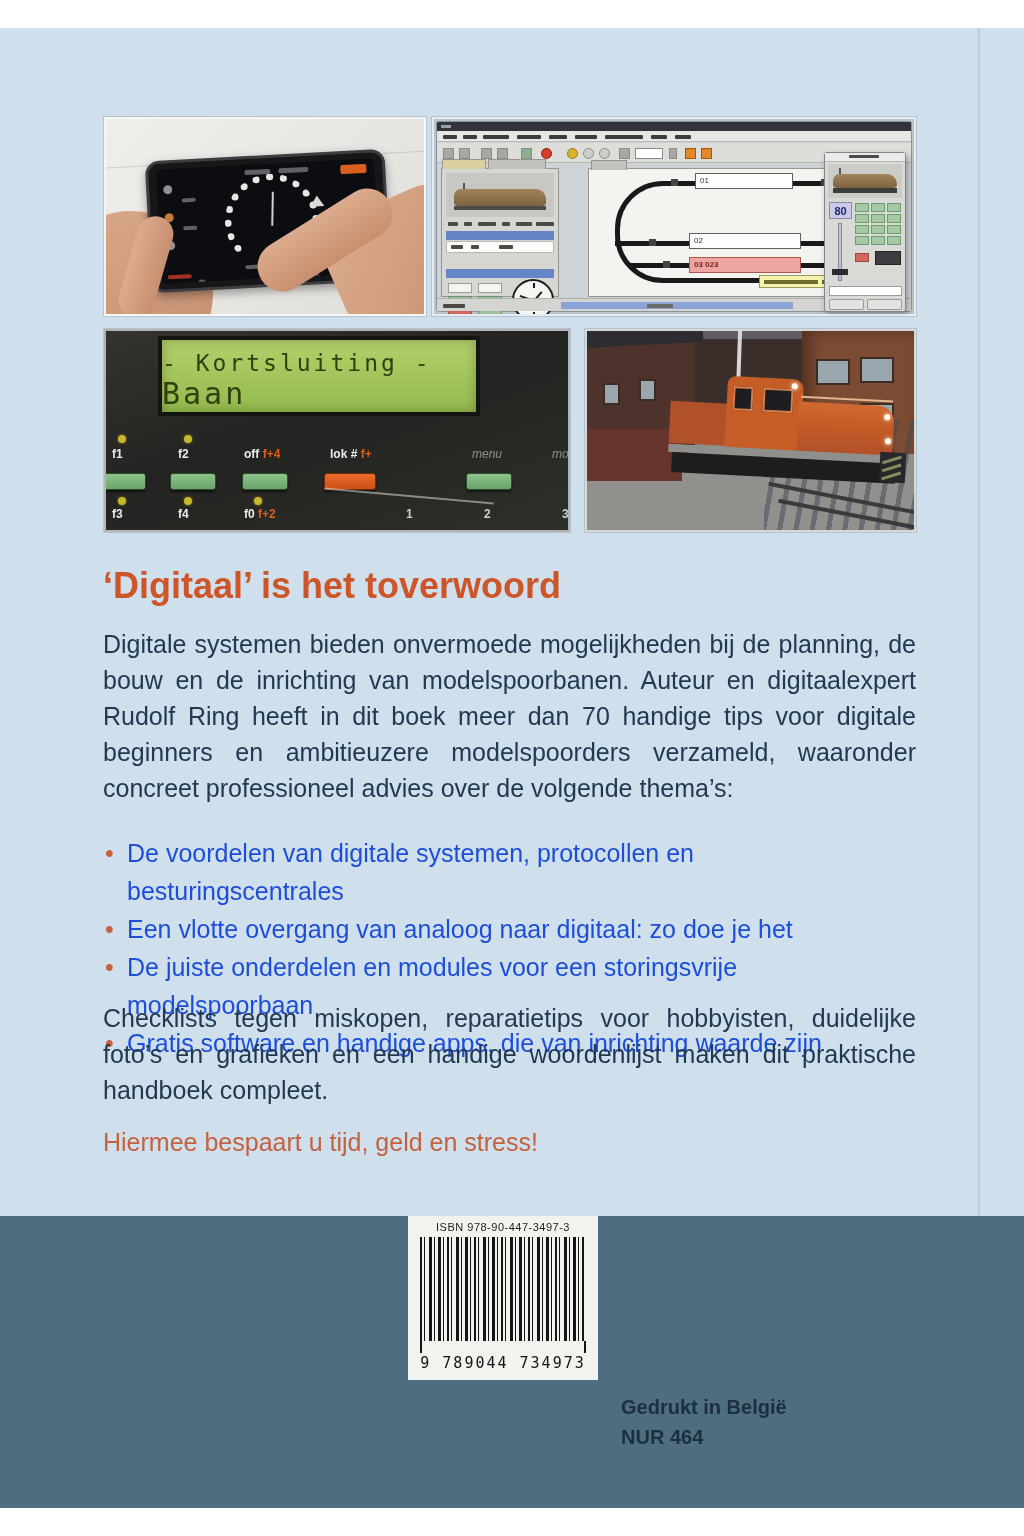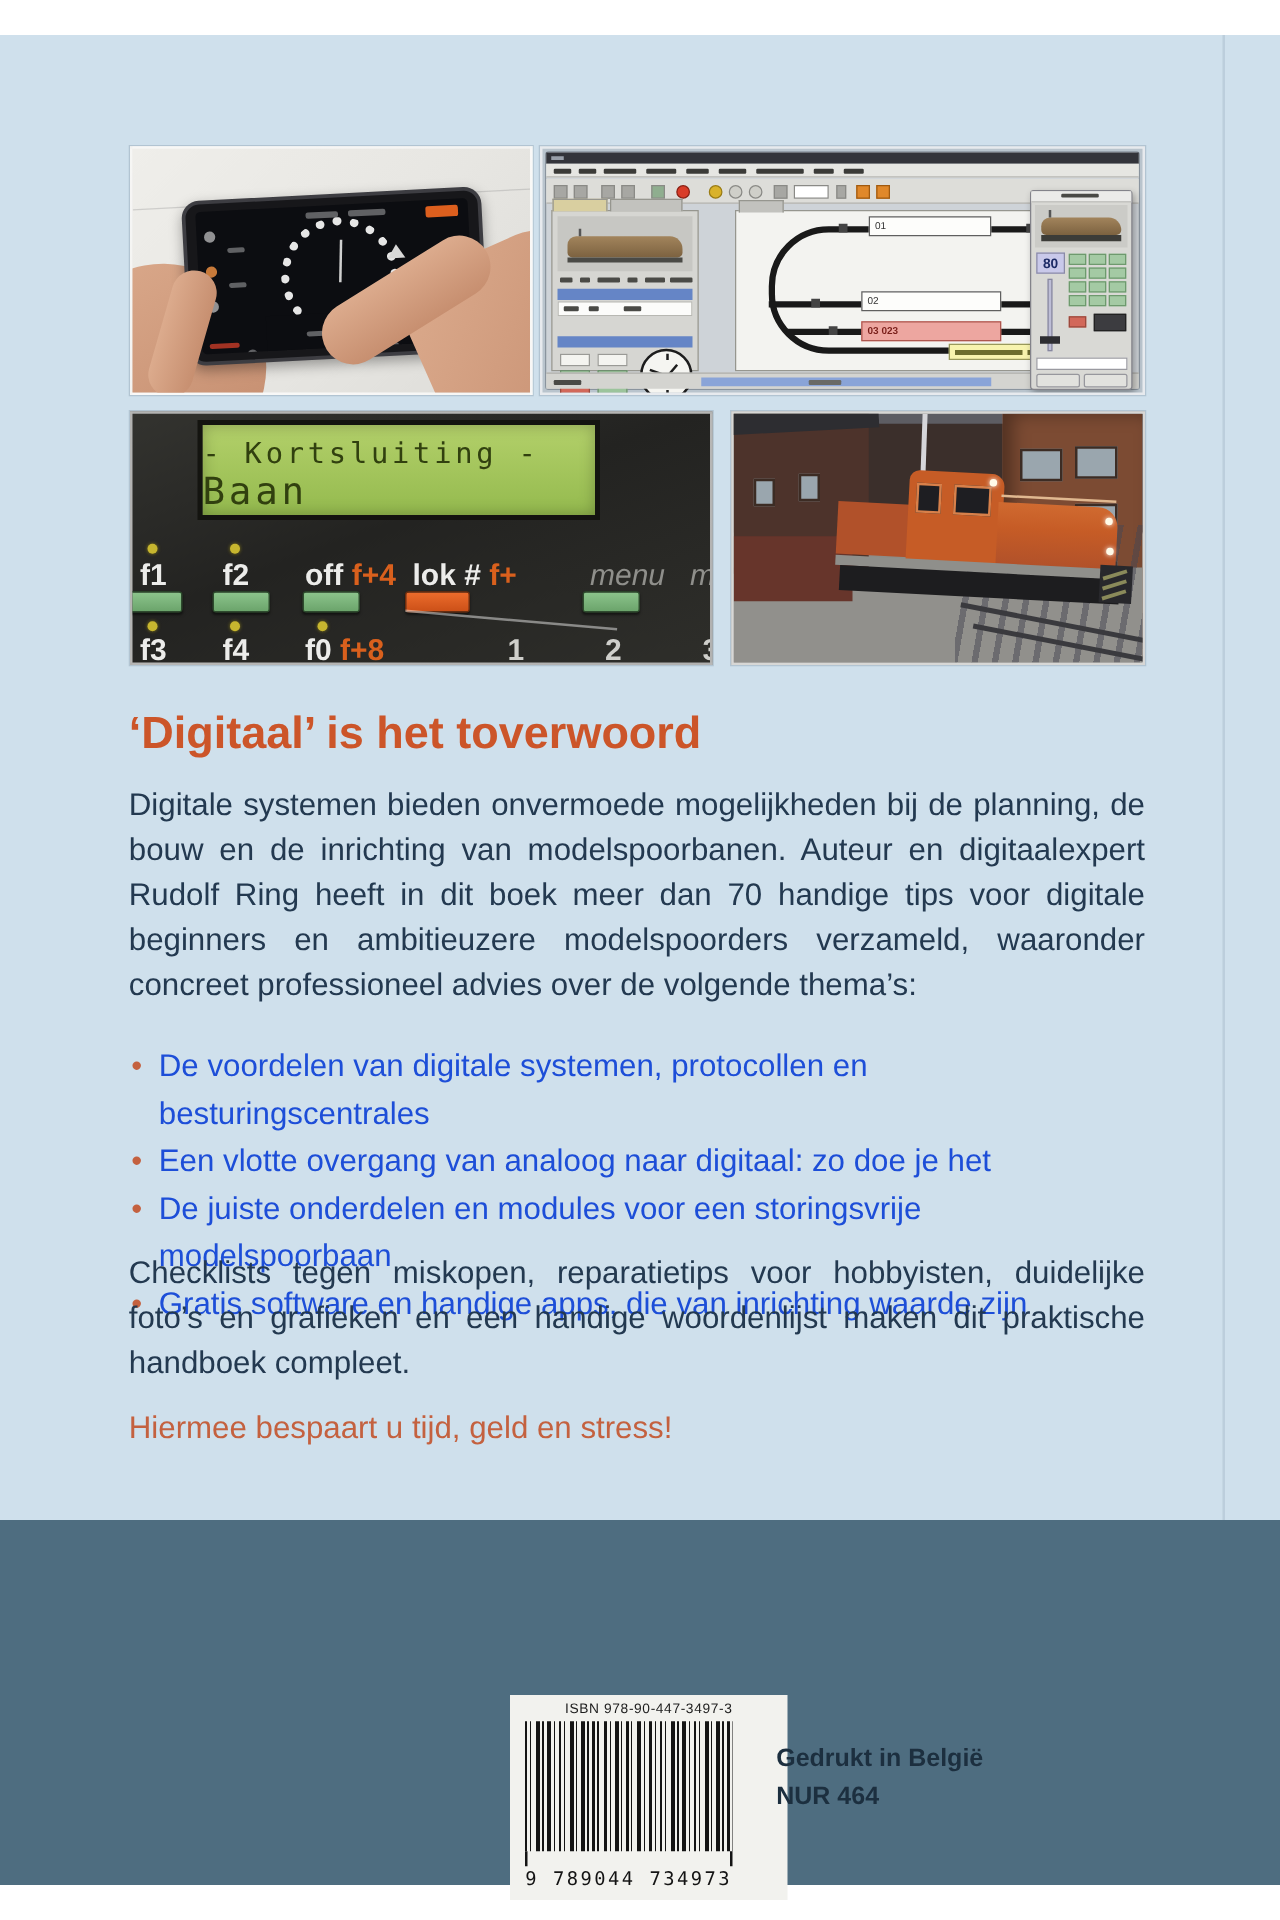--- a/index.html
+++ b/index.html
@@ -74,21 +74,21 @@
   .dlg-slider { position:absolute; left:13px; top:70px; width:4px; height:58px; background:#bdbdd6; border:1px solid #88889e; }
   .dlg-handle { position:absolute; left:7px; top:116px; width:16px; height:6px; background:#2d2d31; }
   .dlg-drop { position:absolute; left:4px; top:133px; width:73px; height:10px; background:#fff; border:1px solid #9a9aa0; }
   .dlg-btn { position:absolute; top:146px; width:35px; height:11px; background:#e2e2de; border:1px solid #97979d; border-radius:2px; }
 
   
   .photo-controller { left:104px; top:329px; width:466px; height:203px; background:linear-gradient(160deg,#33332f 0%,#232321 45%,#2e2e2a 100%); }
   .lcd { position:absolute; left:52px; top:5px; width:322px; height:80px; background:linear-gradient(180deg,#b3d06a,#94ba4e); border:4px solid #141410; box-shadow:inset 0 0 12px rgba(0,0,0,0.25); font-family:"DejaVu Sans Mono", monospace; color:#31400f; text-align:left; }
   .lcd-l1 { margin-top:10px; font-size:23px; letter-spacing:3px; }
   .lcd-l2 { font-size:30px; letter-spacing:3px; }
-  .clabel { position:absolute; color:#ececea; font-weight:bold; font-size:24px; font-family:"Liberation Sans",sans-serif; }
+  .clabel { position:absolute; color:#ececea; font-weight:bold; font-size:12px; font-family:"Liberation Sans",sans-serif; }
   .clabel .alt { color:#d9601d; font-weight:bold; }
   .clabel.dim { color:#8f8f8b; font-style:italic; font-weight:normal; }
   .cbtn { position:absolute; width:46px; height:17px; background:linear-gradient(180deg,#8cc48c,#6ba46b); border:1px solid #2c4c2c; border-radius:3px; box-shadow:0 2px 2px rgba(0,0,0,0.5); }
   .cbtn.orange { background:linear-gradient(180deg,#ec6c2c,#cc5018); border-color:#6e2c0c; }
   .led { position:absolute; width:8px; height:8px; border-radius:50%; background:#c7b62f; box-shadow:0 0 3px #8a7d18; }
   .cline { position:absolute; left:218px; top:164px; width:170px; height:2px; background:rgba(255,255,255,0.45); transform:rotate(5deg); }
 
   
   .photo-loco { left:585px; top:329px; width:331px; height:203px; background:#8d8c88; }
   .lk-backdrop { position:absolute; left:0; top:0; width:331px; height:95px; background:#5d5d63; }
@@ -119,21 +119,21 @@
   .heading { position:absolute; left:103px; top:565px; font-size:36px; font-weight:bold; color:#cc5529; letter-spacing:0; }
   .para { position:absolute; left:103px; width:813px; font-size:25px; line-height:36px; color:#233950; text-align:justify; }
   .para1 { top:626px; }
   .para2 { top:1000px; }
   .bullets { position:absolute; left:103px; top:834px; width:813px; list-style:none; }
   .bullets li { position:relative; padding-left:24px; font-size:25px; line-height:38px; color:#1d4ed8; }
   .bullets li::before { content:"•"; position:absolute; left:2px; top:0; color:#c4613f; }
   .tagline { position:absolute; left:103px; top:1128px; font-size:25px; color:#c4613f; }
 
   
-  .barcode-box { position:absolute; left:408px; top:1356px; width:222px; height:164px; background:#f2f2ee; }
+  .barcode-box { position:absolute; left:408px; top:1216px; width:190px; height:164px; background:#f2f2ee; }
   .isbn { margin-top:5px; text-align:center; font-size:11px; color:#1d1d1d; letter-spacing:0.5px; }
   .bars { position:absolute; left:12px; top:21px; width:166px; height:104px;
     background:repeating-linear-gradient(90deg,
       #141414 0 2px, #f2f2ee 2px 4px,
       #141414 4px 5px, #f2f2ee 5px 9px,
       #141414 9px 12px, #f2f2ee 12px 14px,
       #141414 14px 15px, #f2f2ee 15px 18px,
       #141414 18px 21px, #f2f2ee 21px 23px,
       #141414 23px 24px, #f2f2ee 24px 27px); }
   .bars::before { content:""; position:absolute; left:0; bottom:-12px; width:2px; height:12px; background:#141414; }
@@ -319,21 +319,21 @@
     <div class="cbtn" style="left:64px; top:142px;"></div>
     <div class="cbtn" style="left:136px; top:142px;"></div>
     <div class="cbtn orange" style="left:218px; top:142px; width:52px;"></div>
     <div class="cbtn" style="left:360px; top:142px;"></div>
     <div class="cline"></div>
     <div class="led" style="left:12px; top:166px;"></div>
     <div class="led" style="left:78px; top:166px;"></div>
     <div class="led" style="left:148px; top:166px;"></div>
     <div class="clabel" style="left:6px; top:176px;"><span>f3</span></div>
     <div class="clabel" style="left:72px; top:176px;"><span>f4</span></div>
-    <div class="clabel" style="left:138px; top:176px;"><span>f0</span> <span class="alt">f+8</span></div>
+    <div class="clabel" style="left:138px; top:176px;"><span>f0</span> <span class="alt">f+2</span></div>
     <div class="clabel" style="left:300px; top:176px; color:#cfcfcb;"><span>1</span></div>
     <div class="clabel" style="left:378px; top:176px; color:#cfcfcb;"><span>2</span></div>
     <div class="clabel" style="left:456px; top:176px; color:#cfcfcb;"><span>3</span></div>
   </div>
 
   <div class="photo photo-loco">
     <div class="lk-backdrop"></div>
     <div class="lk-bldg-mid"></div>
     <div class="lk-bldg-left">
       <div class="lk-roof"></div>

